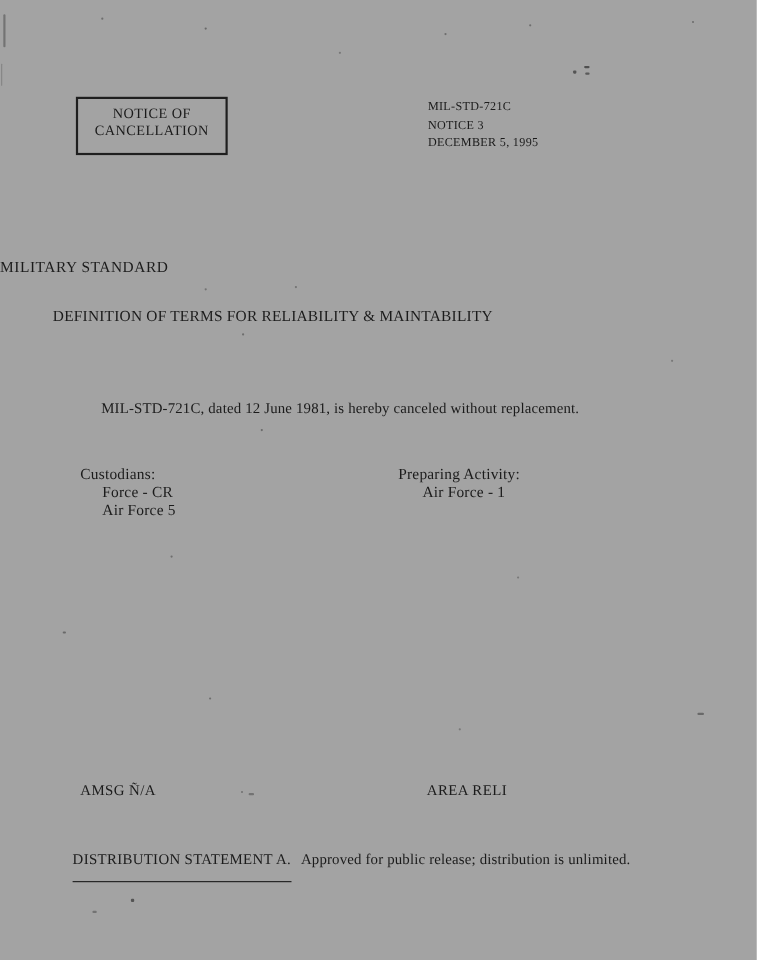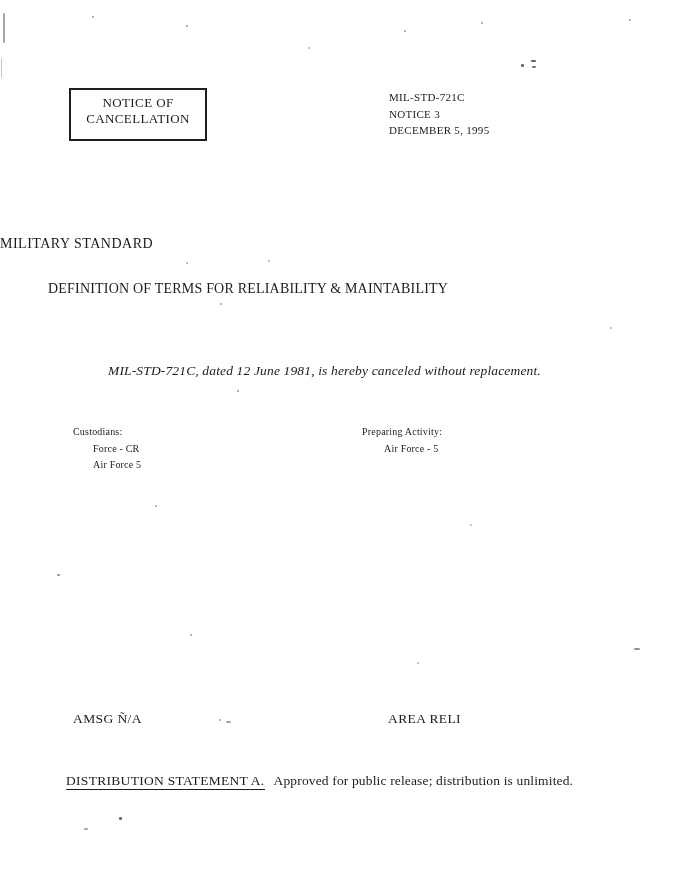--- a/index.html
+++ b/index.html
@@ -5,21 +5,21 @@
   html, body {
     margin: 0;
     padding: 0;
     background: #e8e8e8;
   }
   .page {
     position: relative;
     width: 688px;
     height: 873px;
     margin: 0 auto;
-    background: #ffffff;
+    background: #a3a3a3;
     overflow: hidden;
     font-family: "Liberation Serif", "DejaVu Serif", serif;
     color: #1b1b1b;
     -webkit-font-smoothing: antialiased;
   }
   .abs { position: absolute; }
 
   
   .notice-box {
     left: 69px;
@@ -48,50 +48,49 @@
     left: 0;
     width: 100%;
     text-align: left;
     font-size: 14px;
     letter-spacing: 0.5px;
   }
   .title-1 { top: 236px; }
   .title-2 { top: 281px; letter-spacing: 0.2px; padding-left: 48px; }
 
   .cancel-statement {
-    left: 108px;
+    left: 92px;
     top: 363px;
     font-size: 13.5px;
     letter-spacing: 0.15px;
-    font-style: italic;
   }
 
   .block {
-    font-size: 10px;
+    font-size: 14px;
     line-height: 16.5px;
     letter-spacing: 0.2px;
   }
   .custodians { left: 73px; top: 424px; }
   .preparing  { left: 362px; top: 424px; }
   .block .indent { padding-left: 20px; }
   .preparing .indent { padding-left: 22px; }
 
   .amsc-label { left: 73px;  top: 711px; font-size: 13.5px; letter-spacing: 0.4px; }
   .area-label { left: 388px; top: 711px; font-size: 13.5px; letter-spacing: 0.4px; text-align: center; }
 
   .distribution {
     left: 66px;
     top: 773px;
     font-size: 13.5px;
     letter-spacing: 0.15px;
     white-space: nowrap;
   }
   .distribution .ds-label {
     border-bottom: 1.5px solid #1b1b1b;
-    padding-bottom: 1px;
+    padding-bottom: 13px;
     margin-right: 9px;
     letter-spacing: 0.3px;
   }
 
   
   .speck {
     position: absolute;
     background: #3a3a3a;
     border-radius: 1px;
   }
@@ -118,21 +117,21 @@
   <div class="abs cancel-statement">MIL-STD-721C, dated 12 June 1981, is hereby canceled without replacement.</div>
 
   <div class="abs block custodians">
     <div>Custodians:</div>
     <div class="indent">Force - CR</div>
     <div class="indent">Air Force 5</div>
   </div>
 
   <div class="abs block preparing">
     <div>Preparing Activity:</div>
-    <div class="indent">Air Force - 5</div>
+    <div class="indent">Air Force - 1</div>
   </div>
 
   <div class="abs amsc-label">AMSG Ñ/A</div>
   <div class="abs area-label">AREA RELI</div>
 
   <div class="abs distribution">
     <span class="ds-label">DISTRIBUTION STATEMENT A.</span><span>Approved for public release; distribution is unlimited.</span>
   </div>
 
   <div class="speck" style="left:3px;  top:13px;  width:1.5px; height:30px; opacity:.45;"></div>

